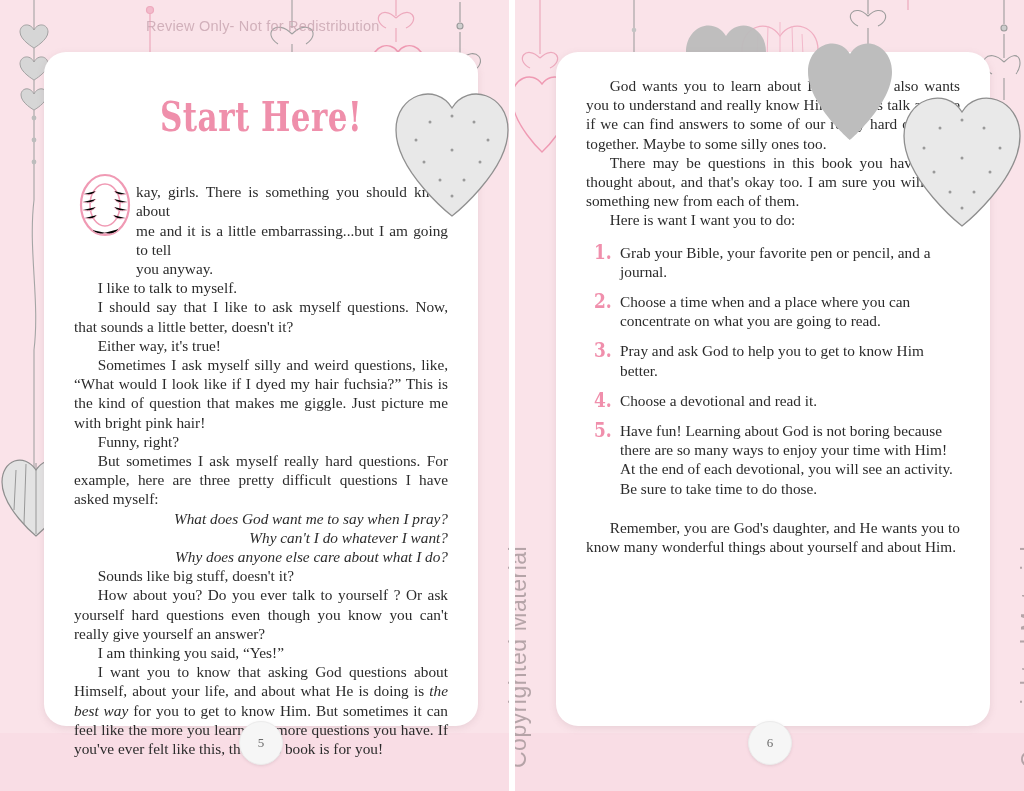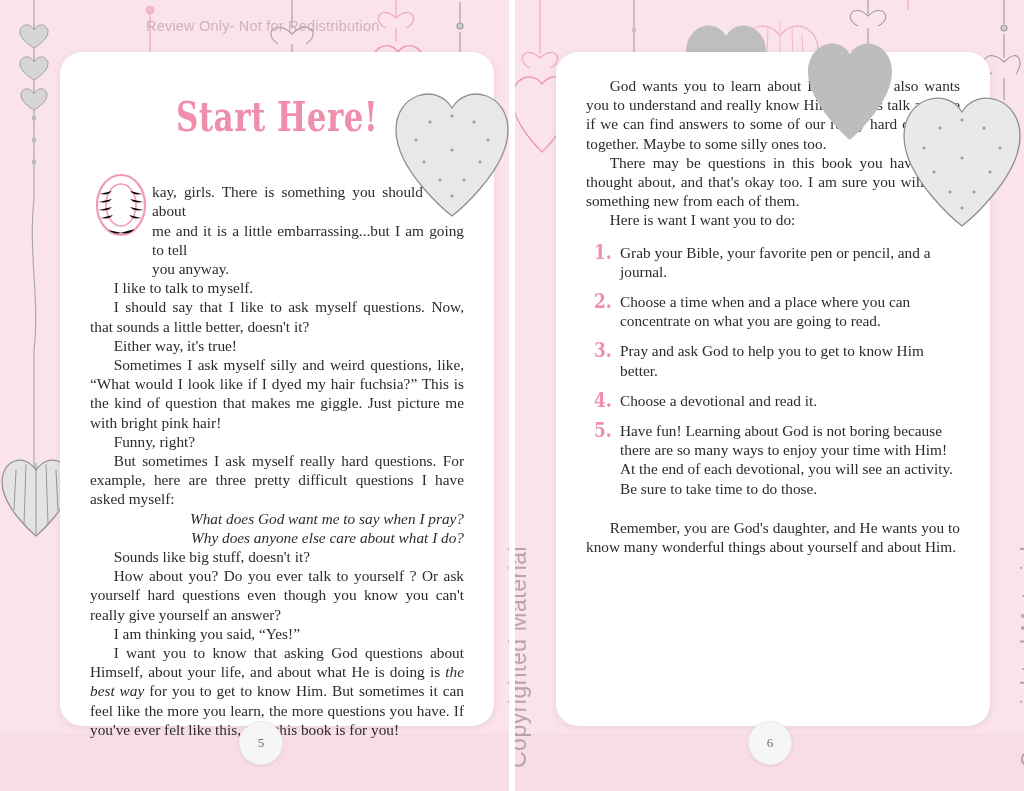--- a/index.html
+++ b/index.html
@@ -50,21 +50,21 @@
   }
 
   
   .paper {
     position: absolute;
     background: #ffffff;
     border-radius: 22px;
     box-shadow: 0 2px 7px rgba(150,110,125,0.17);
     z-index: 10;
   }
-  .paper.left  { left: 60px;  top: 52px; width: 434px; height: 674px; }
+  .paper.left  { left: 44px;  top: 52px; width: 434px; height: 674px; }
   .paper.right { left: 556px; top: 52px; width: 434px; height: 674px; }
 
   
   .col {
     position: absolute;
     top: 0; left: 0;
     width: 100%;
     height: 100%;
     box-sizing: border-box;
     padding: 24px 30px 20px 30px;
@@ -427,20 +427,21 @@
       </div>
 
       <p>I like to talk to myself.</p>
       <p>I should say that I like to ask myself questions. Now, that sounds a little better, doesn't it?</p>
       <p>Either way, it's true!</p>
       <p>Sometimes I ask myself silly and weird questions, like, “What would I look like if I dyed my hair fuchsia?” This is the kind of question that makes me giggle. Just picture me with bright pink hair!</p>
       <p>Funny, right?</p>
       <p>But sometimes I ask myself really hard questions. For example, here are three pretty difficult questions I have asked myself:</p>
 
       <p class="italic">What does God want me to say when I pray?</p>
+      <p class="italic">Why can't I do whatever I want?</p>
       <p class="italic">Why does anyone else care about what I do?</p>
 
       <p>Sounds like big stuff, doesn't it?</p>
       <p>How about you? Do you ever talk to yourself ? Or ask yourself hard questions even though you know you can't really give yourself an answer?</p>
       <p>I am thinking you said, “Yes!”</p>
 
       <p><span>I want you to know that asking God questions about Himself, about your life, and about what He is doing is </span><em>the best way</em><span> for you to get to know Him. But sometimes it can feel like the more you learn, the more questions you have. If you've ever felt like this, then this book is for you!</span></p>
     </div>
   </div>
 

